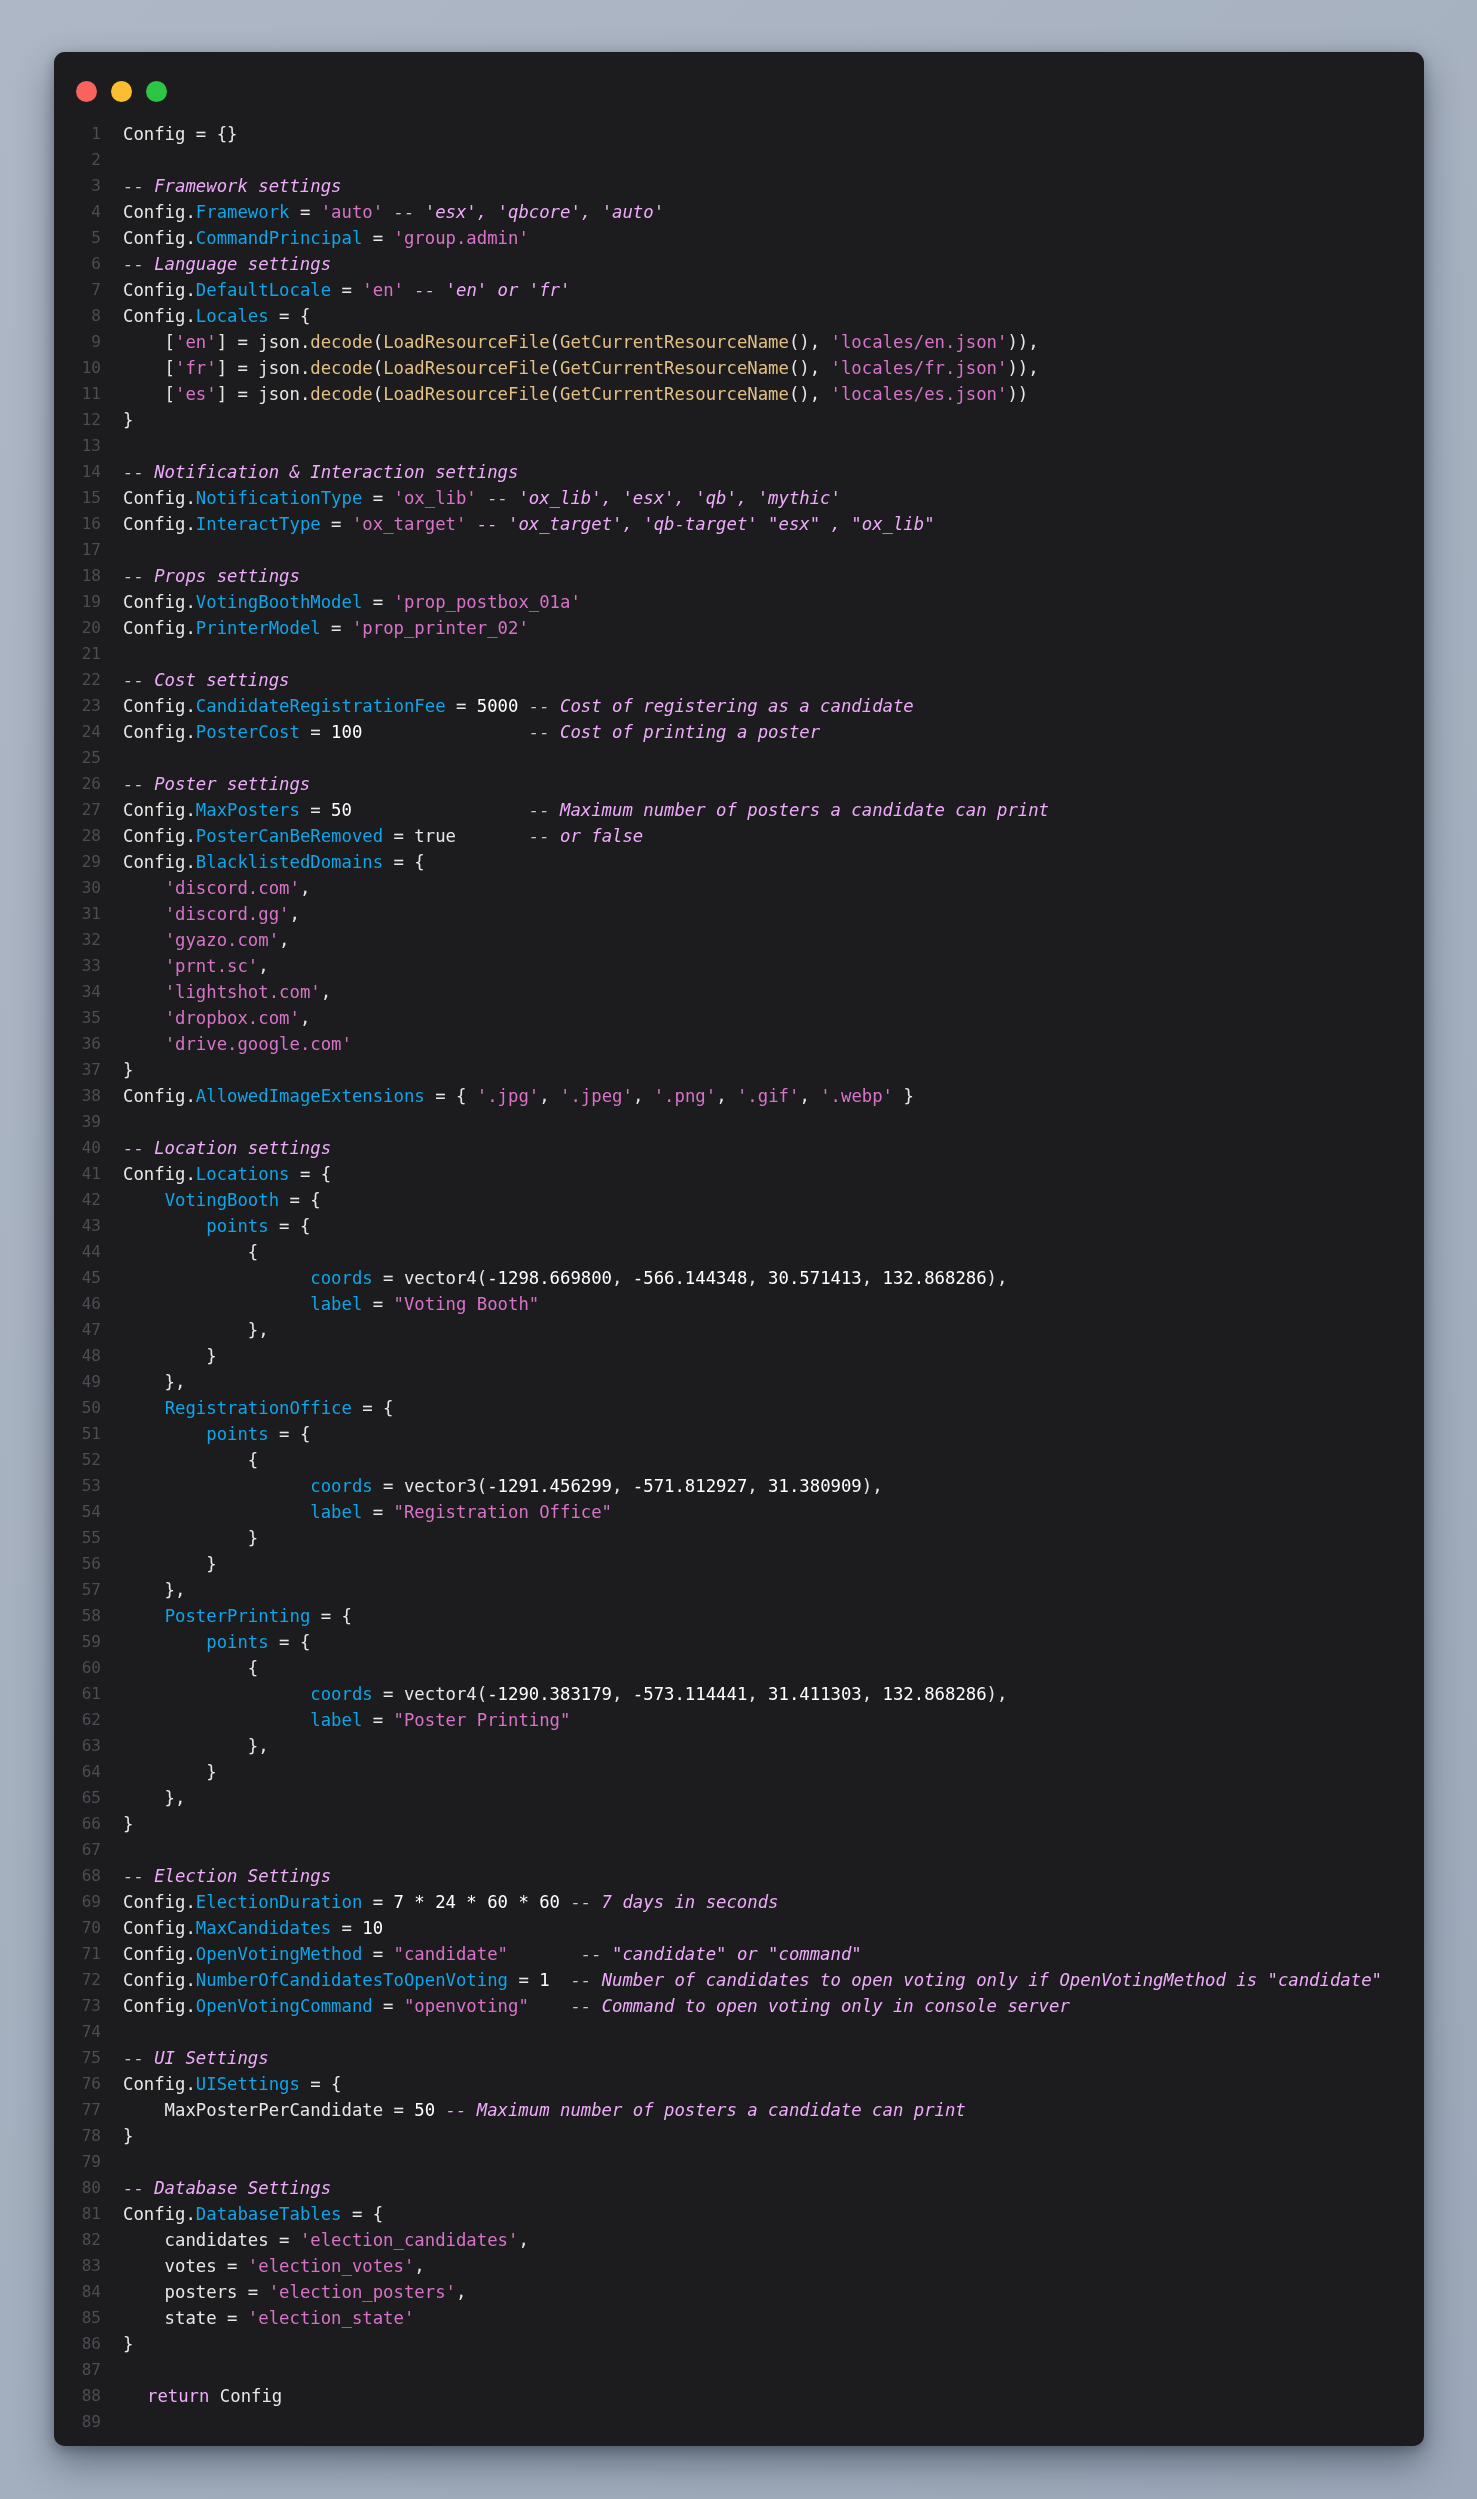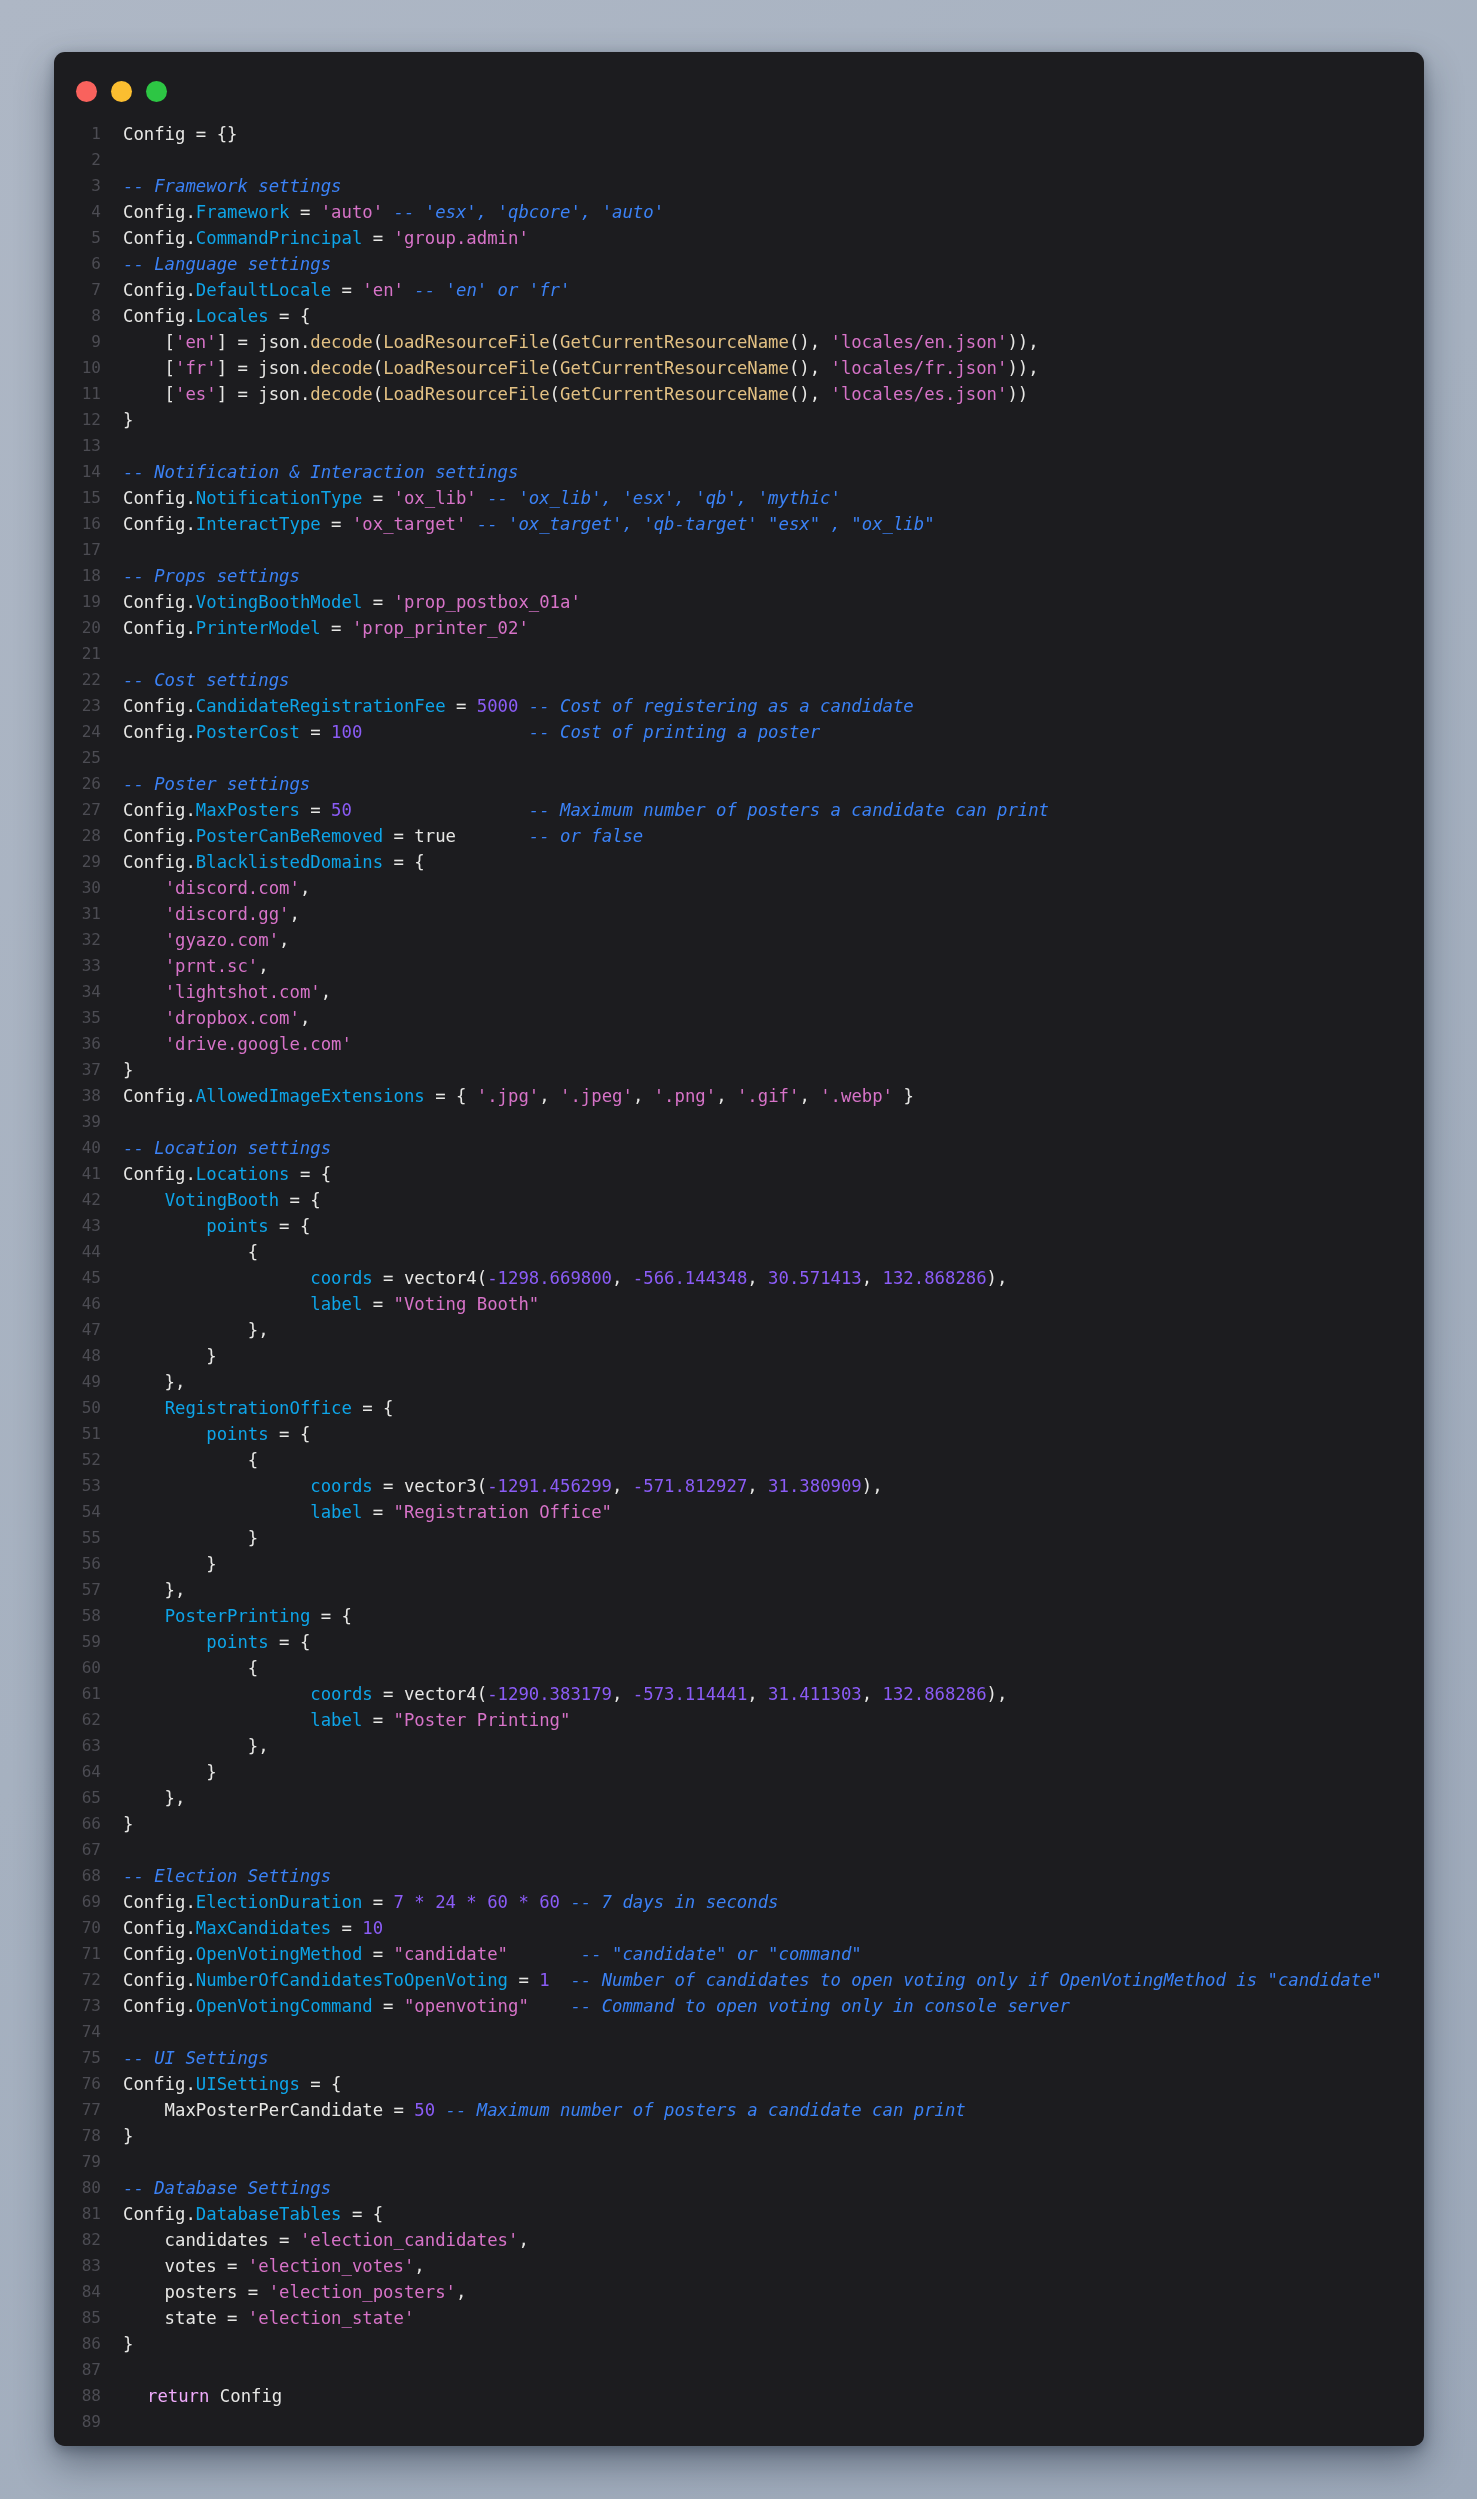--- a/index.html
+++ b/index.html
@@ -65,23 +65,23 @@
     font-size: 16px;
     user-select: none;
   }
   .lt {
     margin-left: 22px;
     white-space: pre;
   }
   .t-d { color: #e7e7e5; }                       
   .t-p { color: #0ea5e9; }                       
   .t-s { color: #d773c8; text-align: center; }                       
-  .t-n { color: #8b5cf6; }                       
+  .t-n { color: #ffffff; }                       
   .t-f { color: #e2c083; text-align: right; }                       
-  .t-c { color: #3b82f6; font-style: italic; }   
+  .t-c { color: #f0abfc; font-style: italic; }   
   .t-k { color: #f0abfc; margin-left: 24px; }                       
 </style>
 </head>
 <body>
 
 <div class="desktop">
   <div class="code-window">
     <div class="titlebar">
       <button class="tl tl-red" aria-label="close"></button>
       <button class="tl tl-yellow" aria-label="minimize"></button>

